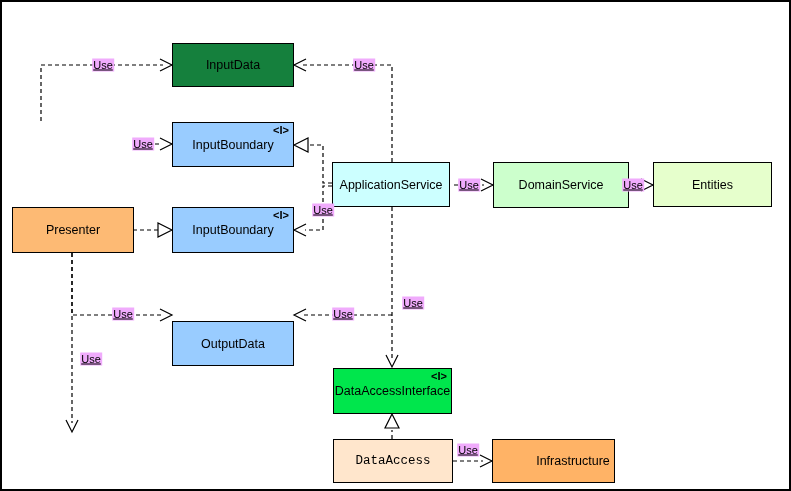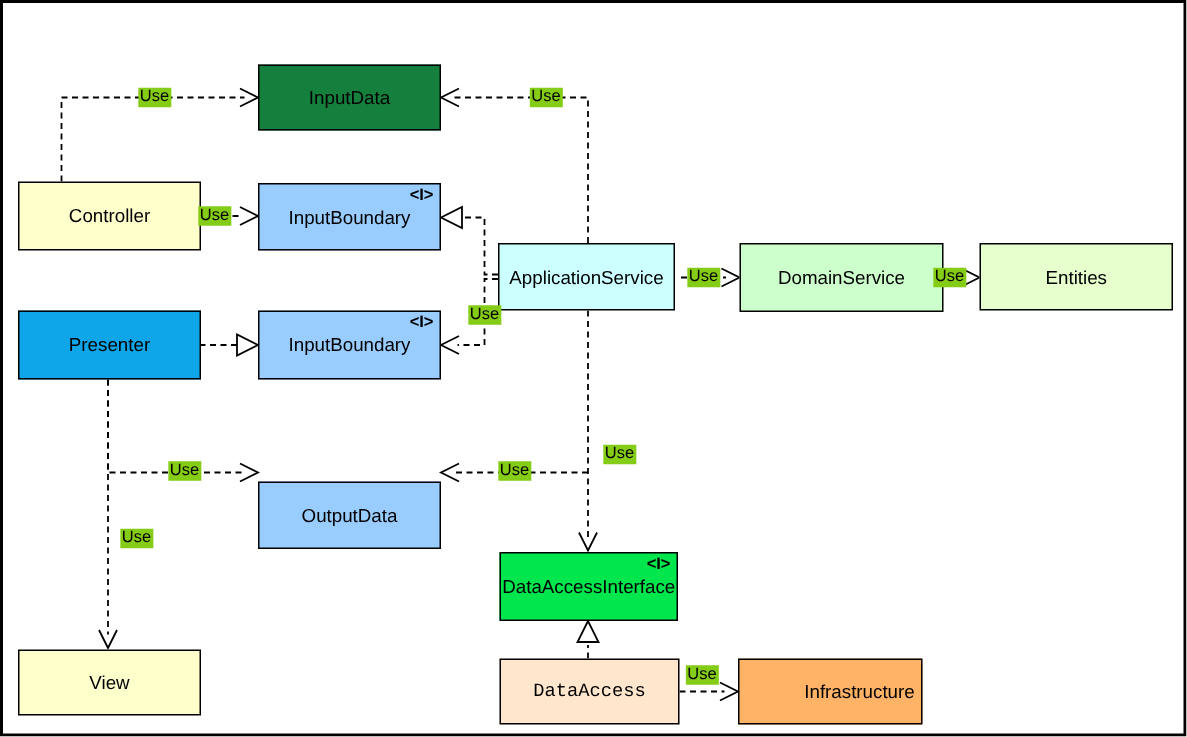--- a/index.html
+++ b/index.html
@@ -24,24 +24,25 @@
     font-size:12.5px;color:#000;
     white-space:nowrap;
   }
   .node .stereo{
     position:absolute;top:1px;right:4px;
     font-weight:bold;font-size:11px;line-height:12px;
   }
   .elabel{
     position:absolute;
     transform:translate(-50%,-50%);
-    background:#84cc16;
+    background:#f0abfc;
     font-size:11px;color:#000;
     padding:0 1px;line-height:13px;
     white-space:nowrap;
+    text-decoration:underline;
   }
 </style>
 </head>
 <body>
 
 <div id="canvas">
 
   <svg class="edges" viewBox="0 0 791 491">
     <g>
       <path class="dash" d="M39,119 V63 H161"></path>
@@ -94,28 +95,22 @@
     <g>
       <path class="dash" d="M390,437 V428"></path>
       <path class="tri" d="M390,412 L383,426 L397,426 Z"></path>
     </g>
     <g>
       <path class="dash" d="M451,459 H481"></path>
       <path class="ah" d="M478,453 L490,459 L478,465"></path>
     </g>
   </svg>
 
-  <div class="node" style="left: 10px; top: 119px; width: 122px; height: 46px; background: rgb(255, 255, 204);">
-    <span>Controller</span>
-  </div>
-  <div class="node" style="left: 10px; top: 205px; width: 122px; height: 46px; background: #0ea5e9; justify-content: center;">
+  <div class="node" style="left: 10px; top: 205px; width: 122px; height: 46px; background: #fdba74; justify-content: center;">
     <span>Presenter</span>
-  </div>
-  <div class="node" style="left: 10px; top: 431px; width: 122px; height: 44px; background: rgb(255, 255, 204);">
-    <span>View</span>
   </div>
   <div class="node" style="left: 170px; top: 41px; width: 122px; height: 44px; background: #15803d;">
     <span>InputData</span>
   </div>
   <div class="node" style="left: 170px; top: 120px; width: 122px; height: 45px; background: rgb(153, 204, 255);">
     <span class="stereo">&lt;I&gt;</span>
     <span>InputBoundary</span>
   </div>
   <div class="node" style="left: 170px; top: 205px; width: 122px; height: 46px; background: rgb(153, 204, 255);">
     <span class="stereo">&lt;I&gt;</span>
@@ -123,21 +118,21 @@
   </div>
   <div class="node" style="left: 170px; top: 291px; width: 122px; height: 45px; background: rgb(153, 204, 255); margin-top: 28px;">
     <span>OutputData</span>
   </div>
   <div class="node" style="left: 330px; top: 160px; width: 118px; height: 45px; background: rgb(204, 255, 255);">
     <span>ApplicationService</span>
   </div>
   <div class="node" style="left: 491px; top: 160px; width: 136px; height: 46px; background: rgb(204, 255, 204);">
     <span>DomainService</span>
   </div>
-  <div class="node" style="left: 651px; top: 160px; width: 129px; height: 45px; background: rgb(230, 255, 204);">
+  <div class="node" style="left: 651px; top: 160px; width: 119px; height: 45px; background: rgb(230, 255, 204);">
     <span>Entities</span>
   </div>
   <div class="node" style="left: 331px; top: 366px; width: 119px; height: 46px; background: rgb(0, 230, 76);">
     <span class="stereo">&lt;I&gt;</span>
     <span>DataAccessInterface</span>
   </div>
   <div class="node" style="left: 331px; top: 437px; width: 120px; height: 44px; background: rgb(255, 230, 204); font-family: Liberation Mono, monospace;">
     <span>DataAccess</span>
   </div>
   <div class="node" style="left: 490px; top: 437px; width: 123px; height: 44px; background: rgb(255, 179, 102); padding-left: 39px;">

